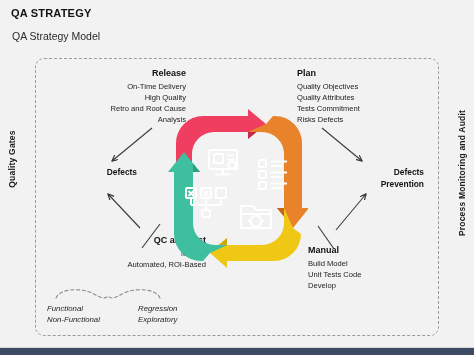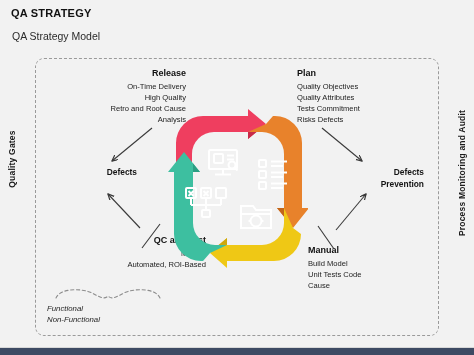--- a/index.html
+++ b/index.html
@@ -110,40 +110,44 @@
     <div>Quality Objectives</div>
     <div>Quality Attributes</div>
     <div>Tests Commitment</div>
     <div>Risks Defects</div>
   </div>
 
   <div class="block" id="blk-develop">
     <div class="hd">Manual</div>
     <div>Build Model</div>
     <div>Unit Tests Code</div>
-    <div>Cause</div>
+    <div>Develop</div>
   </div>
 
   <div class="block" id="blk-qc">
     <div class="hd">QC and Test</div>
     <div>Manual</div>
     <div>Automated, ROI-Based</div>
   </div>
 
   <div class="gate" id="gate-left">
     <div>Defects</div>
   </div>
   <div class="gate" id="gate-right">
     <div>Defects</div>
     <div>Prevention</div>
   </div>
 
   <div class="italics" id="it-left">
     <div>Functional</div>
     <div>Non-Functional</div>
+  </div>
+  <div class="italics" id="it-right">
+    <div>Regression</div>
+    <div>Exploratory</div>
   </div>
 
   <svg id="connectors" viewBox="0 0 474 355">
     <defs>
       <marker id="ah" markerWidth="7" markerHeight="7" refX="5.4" refY="2.6" orient="auto">
         <path d="M0,0 L5.6,2.6 L0,5.2" fill="none" stroke="#3a3a3a" stroke-width="1.1" stroke-linecap="round" stroke-linejoin="round"></path>
       </marker>
     </defs>
 
     <line x1="152" y1="128" x2="112" y2="161" stroke="#3a3a3a" stroke-width="1.1" marker-end="url(#ah)"></line>

